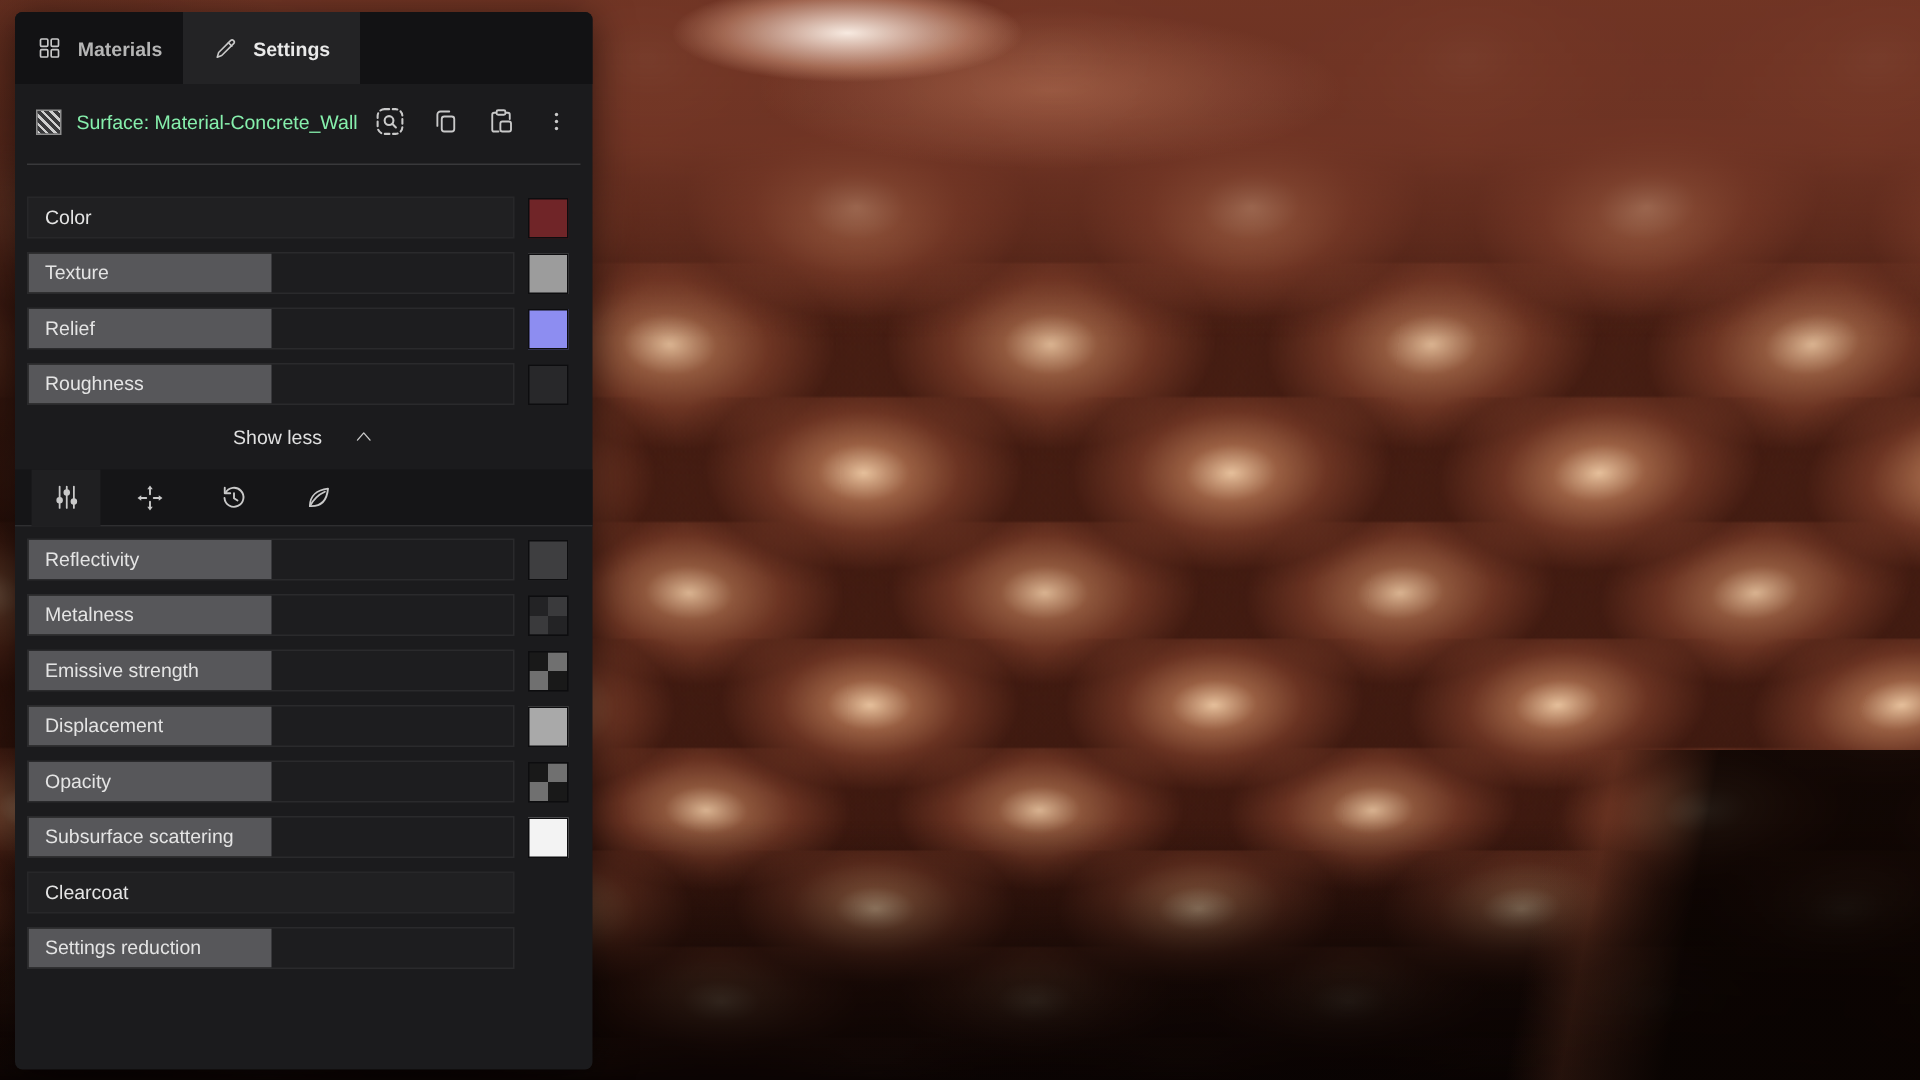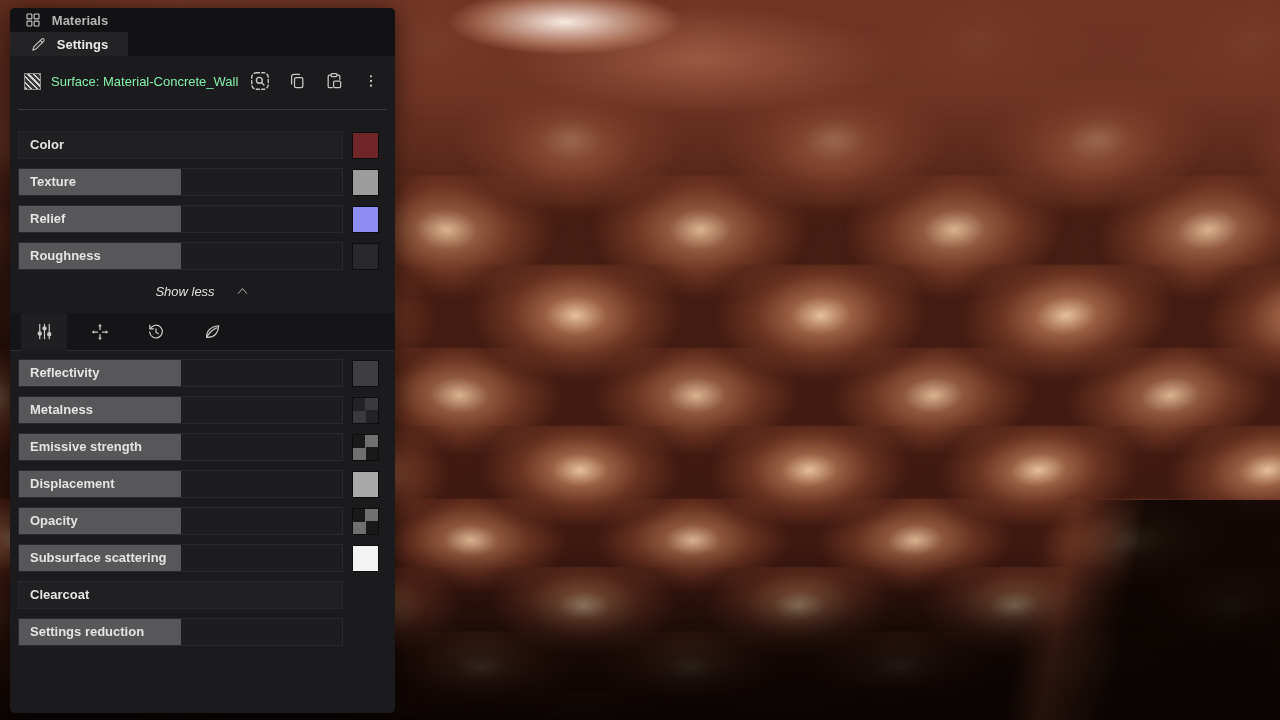--- a/index.html
+++ b/index.html
@@ -33,46 +33,46 @@
       radial-gradient(560px 620px at -3% 45%, rgba(20,7,4,.72), rgba(20,7,4,0) 65%),
       radial-gradient(900px 320px at 82% 106%, rgba(8,3,2,.9), rgba(8,3,2,0) 62%),
       linear-gradient(180deg, rgba(12,5,3,0) 76%, rgba(12,5,3,.78) 91%, #0b0403 100%);}
   .seat-edge{position:absolute;left:55%;bottom:0;width:45%;height:220px;
     background:linear-gradient(100deg, rgba(10,4,2,0) 55%, rgba(120,62,40,.25) 61%, rgba(10,4,2,.88) 72%);}
 
   
   .panel{position:absolute;left:10px;top:8px;width:385px;height:705px;
     background:#1b1b1d;border-radius:5px;box-shadow:0 4px 26px rgba(0,0,0,.55);
     color:#e4e4e4;font-size:13px;}
-  .tabbar{display:flex;height:48px;background:#121214;border-radius:5px 5px 0 0;overflow:hidden;flex-direction:column;}
+  .tabbar{display:flex;height:48px;background:#121214;border-radius:5px 5px 0 0;overflow:hidden;}
   .tab{display:flex;align-items:center;gap:10px;justify-content:center;height:100%;
     color:#b5b5b5;font-weight:bold;cursor:pointer;}
   .tab.w1{width:112px}.tab.w2{width:118px}
   .tab.active{background:#232325;color:#e9e9e9;align-items:center;}
   .hdr{display:flex;align-items:center;height:50px;padding:0 12px 0 14px;gap:10px;}
   .thumb{width:17px;height:17px;flex:0 0 auto;border:1px solid #8f8f8f;
     background:repeating-linear-gradient(45deg,#cfcfcf 0 1.5px,#3a3a3c 1.5px 4px);}
   .hdr-title{flex:1;color:#86efac;white-space:nowrap;overflow:hidden;}
   .hdr-actions{display:flex;align-items:center;gap:13px;}
   .icon-btn{width:24px;height:24px;display:flex;align-items:center;justify-content:center;cursor:pointer;}
   .divider{height:1px;background:#39393b;margin:3px 8px 0;}
-  .rows{padding:0 8px;font-weight:bold;}
+  .rows{padding:0 8px;}
   .rows.top{margin-top:21px;}
   .rows.main{margin-top:8px;}
   .prop-row{display:flex;align-items:center;height:28px;margin-bottom:9px;}
   .bar{position:relative;width:325px;height:28px;background:#1d1d1f;
     border:1px solid #2a2a2c;cursor:pointer;overflow:hidden;}
   .bar.plain{background:#202022;border-color:#272729;}
   .fill{position:absolute;left:0;top:0;bottom:0;background:#57575a;}
   .lbl{position:relative;z-index:1;display:block;line-height:26px;padding-left:11px;color:#e4e4e4;}
   .swatch{width:27px;height:27px;margin-left:9px;border:1px solid #0d0d0f;cursor:pointer;flex:0 0 auto;}
   .swatch.checker{background:conic-gradient(#707070 0 25%,#191919 0 50%,#707070 0 75%,#191919 0);}
   .swatch.checker-dark{background:conic-gradient(#3a3a3c 0 25%,#232325 0 50%,#3a3a3c 0 75%,#232325 0);}
   .show-less{display:flex;align-items:center;justify-content:center;gap:20px;
-    height:24px;margin-top:8px;color:#e0e0e0;cursor:pointer;font-style:italic;}
+    height:24px;margin-top:8px;color:#e0e0e0;cursor:pointer;}
   .icon-tabbar{display:flex;align-items:center;gap:10px;height:38px;margin-top:10px;
     padding-left:11px;background:#151517;border-bottom:1px solid #2e2e30;}
   .icon-tab{width:46px;height:38px;display:flex;align-items:center;justify-content:center;cursor:pointer;}
   .icon-tab.active{background:#1f1f21;}
   svg{display:block;}
 </style>
 </head>
 <body>
 
 <div class="stage">

